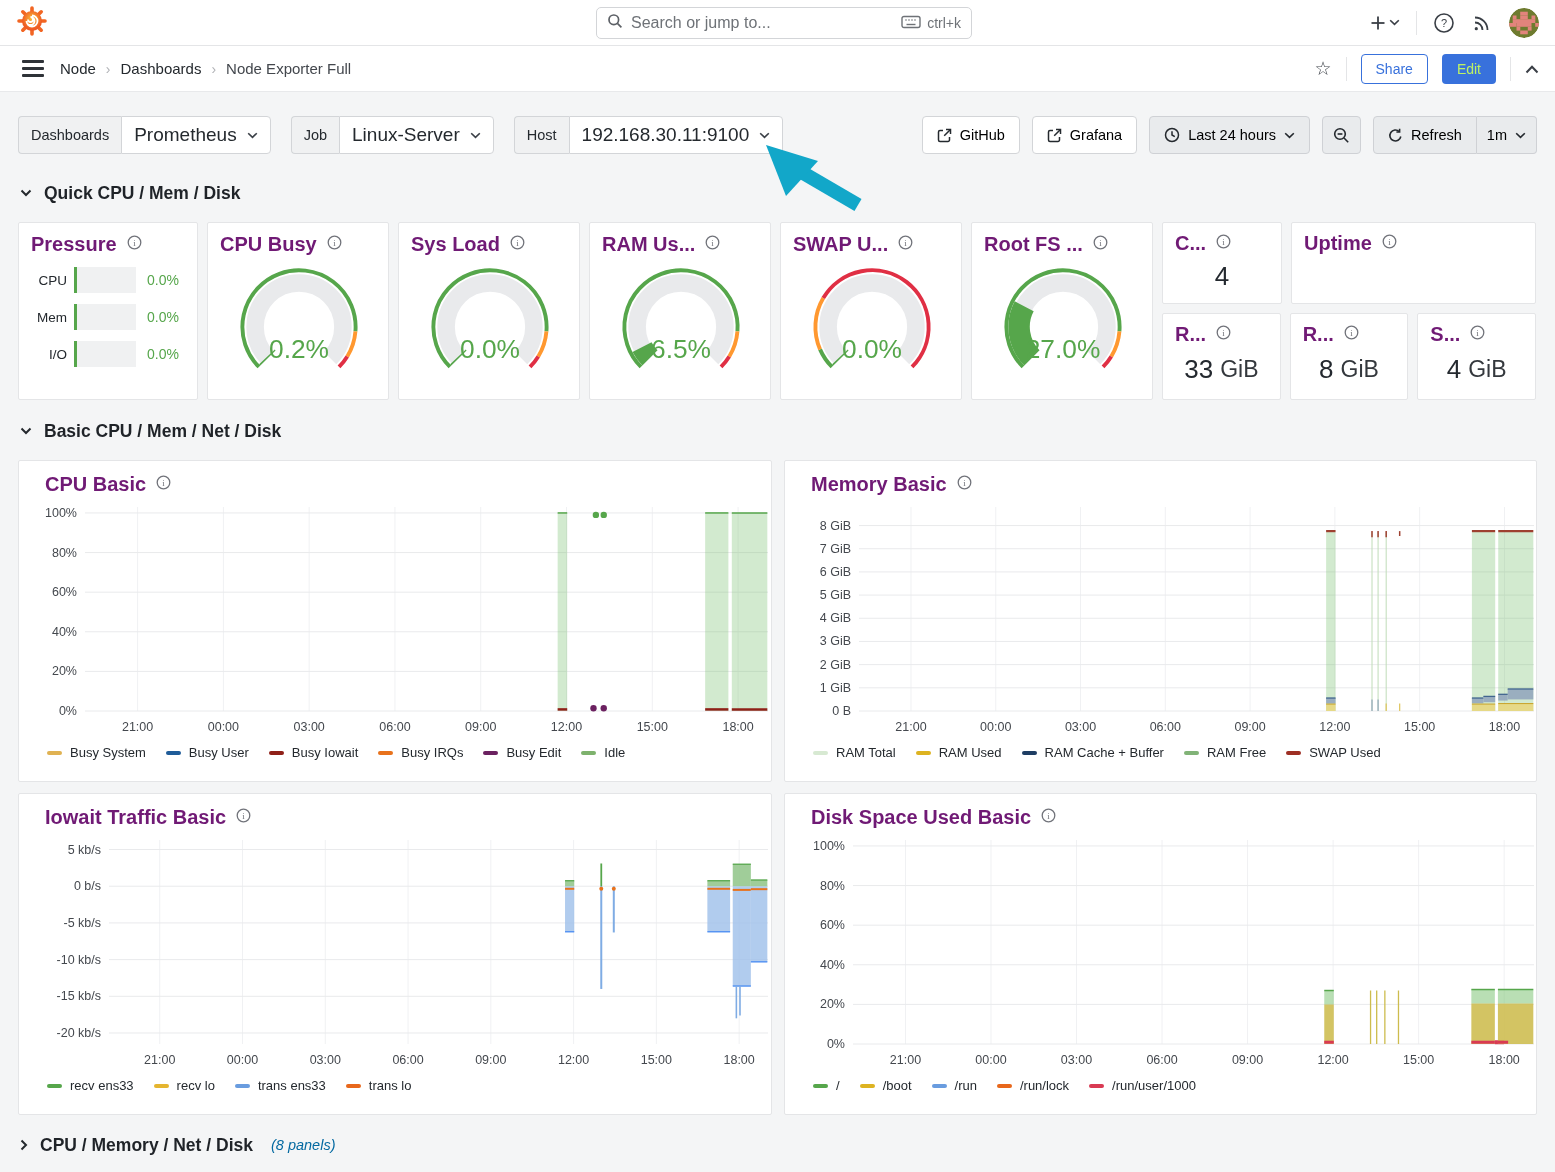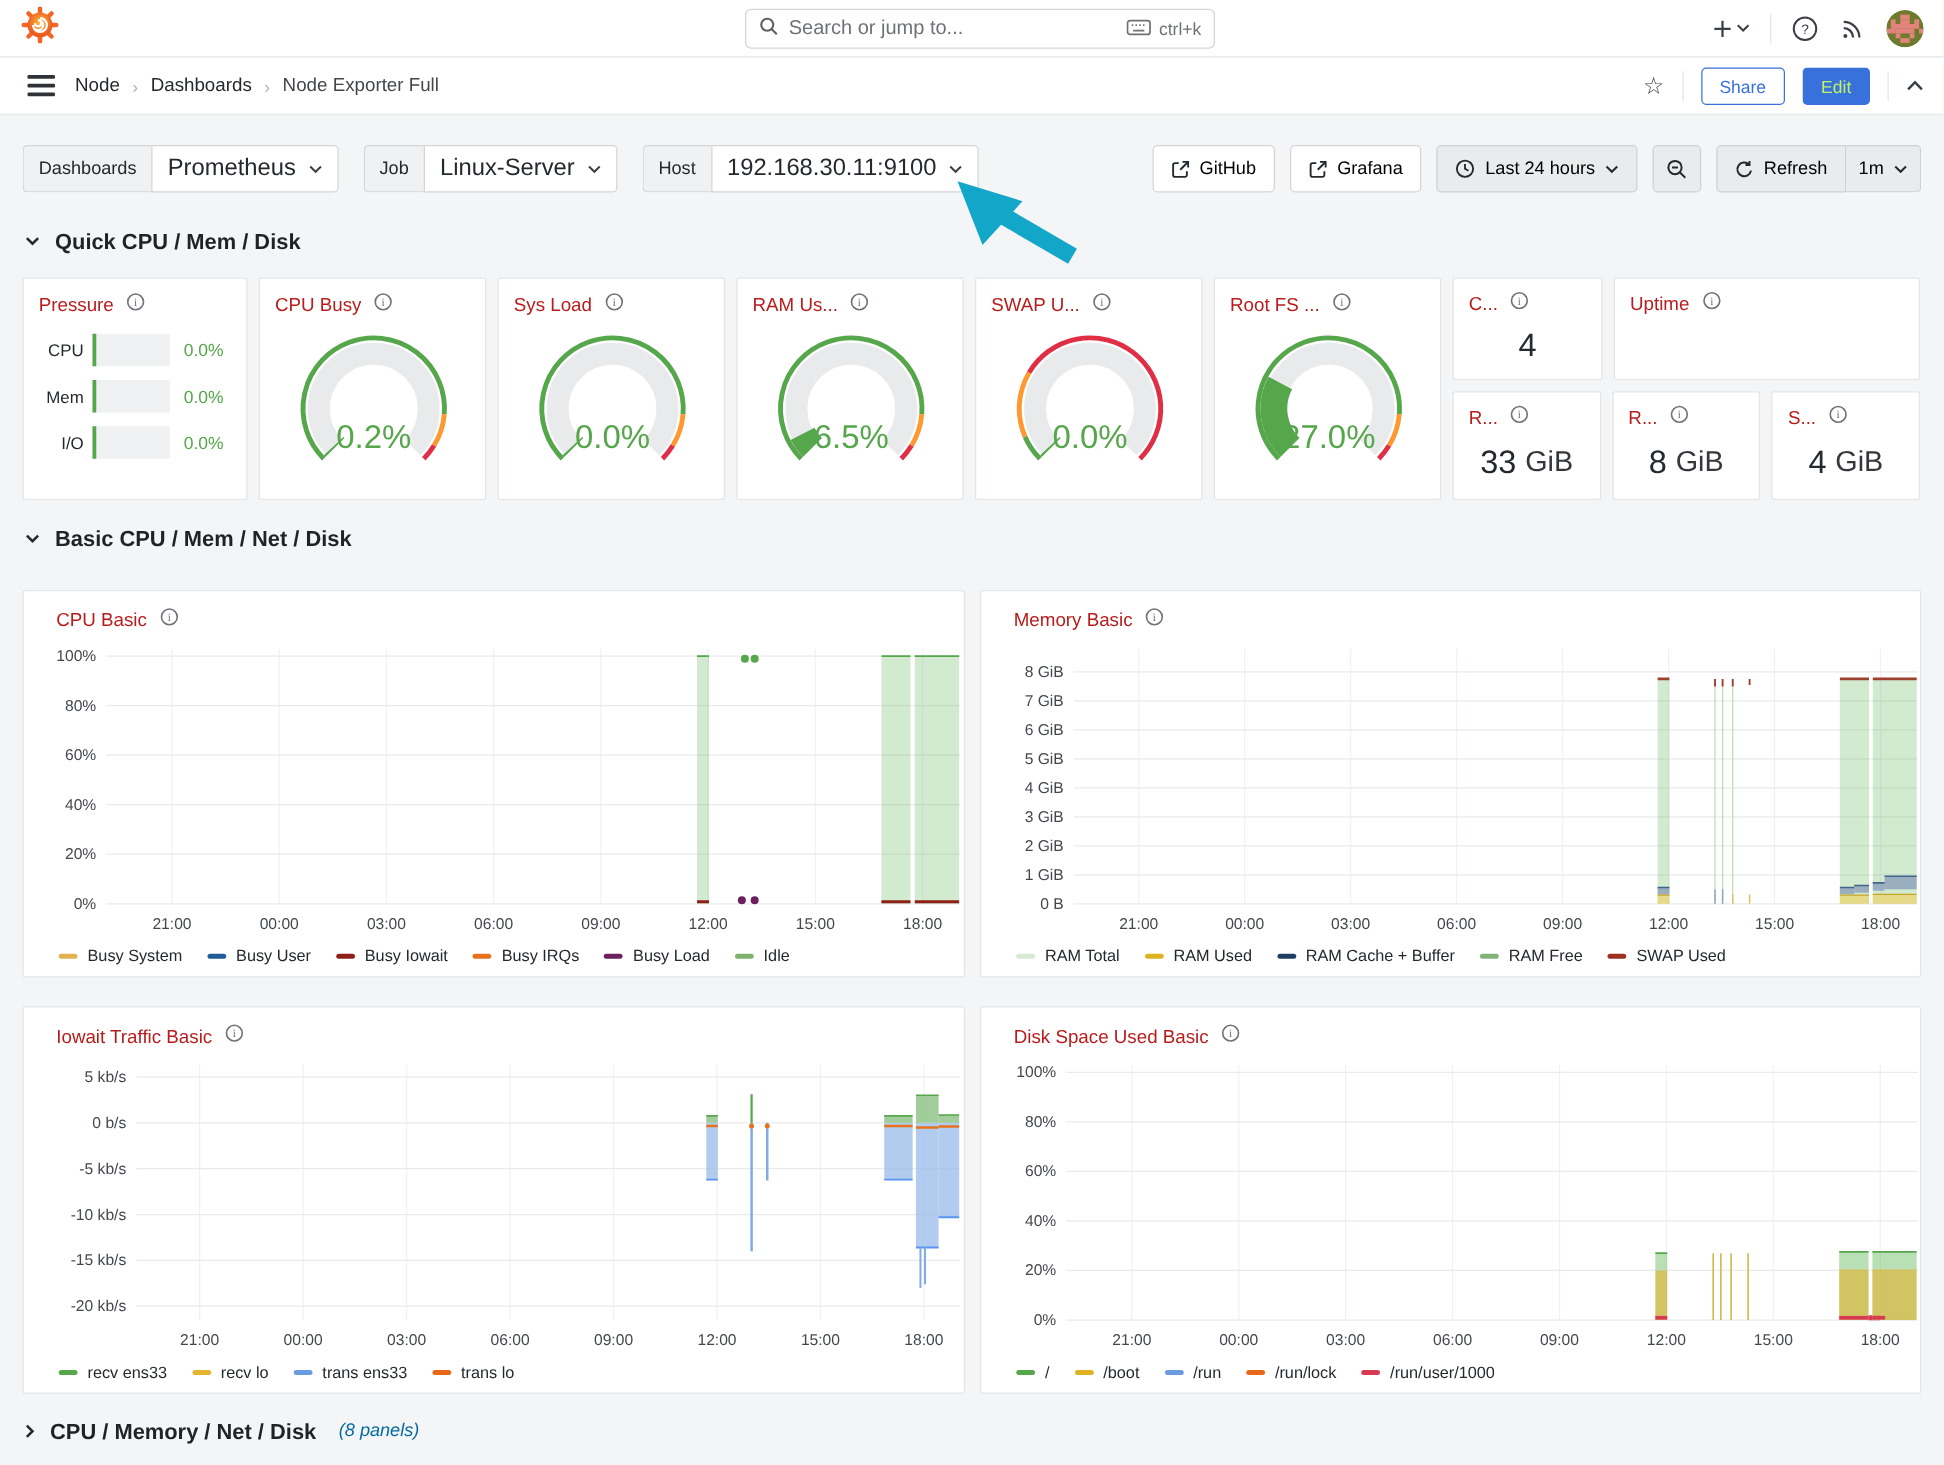--- a/index.html
+++ b/index.html
@@ -45,21 +45,21 @@
   .tb-group .tb-btn:last-child { border-radius:0 4px 4px 0; border-left:none; padding:0 10px; }
   .annot-arrow { position:absolute; left:738px; top:28px; pointer-events:none; z-index:5; }
 
   .section-head { display:flex; align-items:center; gap:12px; height:30px; margin:0 0 14px 2px; cursor:pointer; }
   .section-head .title { font-size:17.5px; font-weight:700; color:#1f2328; }
   .section-head .count { font-size:14.5px; font-style:italic; color:#0369a1; margin-left:6px; }
   .collapsed-head { margin-top:15px; }
 
   .panel { background:#fff; border:1px solid #e4e5e7; border-radius:2px; }
   .panel-head { display:flex; align-items:center; justify-content:center; gap:10px; height:26px; }
-  .panel-head .ptitle { font-size:15px; font-weight:400; color:#b91c1c; white-space:nowrap; overflow:hidden; cursor:pointer; }
+  .panel-head .ptitle { font-size:20px; font-weight:700; color:#701a75; white-space:nowrap; overflow:hidden; cursor:pointer; }
 
   
   .quick-grid { display:flex; gap:9px; height:178px; margin-bottom:16px; }
   .gauge-panel { width:182px; padding:8px 10px; display:flex; flex-direction:column; }
   .pressure-panel { width:180px; padding:8px 10px; }
   .pressure-panel .panel-head, .gauge-panel .panel-head, .stat-panel .panel-head { justify-content:flex-start; padding-left:2px; }
   .press-rows { display:flex; flex-direction:column; gap:11px; margin-top:10px; }
   .press-row { display:flex; align-items:center; gap:7px; }
   .press-row .plabel { width:38px; text-align:right; font-size:13.5px; color:#24292e; }
   .press-bar { width:62px; height:26px; background:#f0f1f2; position:relative; }
@@ -69,21 +69,21 @@
   .stat-row { display:flex; gap:9px; }
   .stat-row1 { height:82px; }
   .stat-row2 { height:87px; }
   .stat-panel { padding:7px 10px; display:flex; flex-direction:column; }
   .stat-val { flex:1; display:flex; align-items:center; justify-content:center; gap:7px; color:#24292f; }
   .stat-val .num { font-size:26px; font-weight:500; }
   .stat-val .unit { font-size:23px; font-weight:500; color:#34383d; }
 
   
   .charts-grid { display:grid; grid-template-columns:754px 753px; grid-template-rows:322px 322px; gap:11px 12px; }
-  .chart-panel { padding:10px 8px 8px 18px; display:flex; flex-direction:column;margin-top:12px; }
+  .chart-panel { padding:10px 8px 8px 18px; display:flex; flex-direction:column; }
   .chart-panel .panel-head { justify-content:flex-start; padding-left:8px; margin-bottom:2px; }
   .legend { display:flex; align-items:center; flex-wrap:wrap; gap:4px 20px; padding:6px 0 0 10px; }
   .legend-item { display:flex; align-items:center; gap:8px; cursor:pointer; }
   .legend-pill { width:15px; height:4px; border-radius:2px; }
   .legend-label { font-size:13px; color:#24292e; }
   svg text.tick { fill:#44484e; font-size:12.5px; font-family:"Liberation Sans",sans-serif; }
   .gauge-val { fill:#56A64B; font-size:27px; font-weight:500; font-family:"Liberation Sans",sans-serif; }
 </style>
 </head>
 <body>
@@ -562,21 +562,21 @@
           <span class="legend-item">
             <span class="legend-pill" style="background:#8F2018"></span>
             <span class="legend-label">Busy Iowait</span>
           </span>
           <span class="legend-item">
             <span class="legend-pill" style="background:#E8721C"></span>
             <span class="legend-label">Busy IRQs</span>
           </span>
           <span class="legend-item">
             <span class="legend-pill" style="background:#6B2160"></span>
-            <span class="legend-label">Busy Load</span>
+            <span class="legend-label">Busy Edit</span>
           </span>
           <span class="legend-item">
             <span class="legend-pill" style="background:#7EB26D"></span>
             <span class="legend-label">Idle</span>
           </span>
         </div>
       </div>
       <div class="panel chart-panel">
         <div class="panel-head">
           <span class="ptitle">Memory Basic</span>

